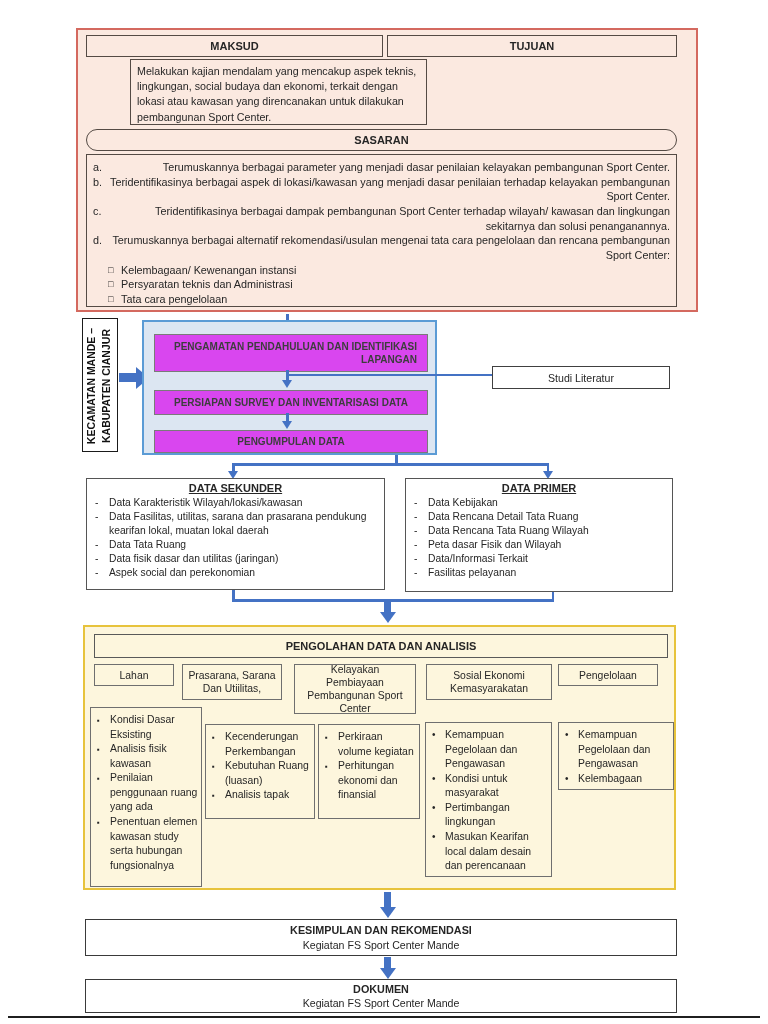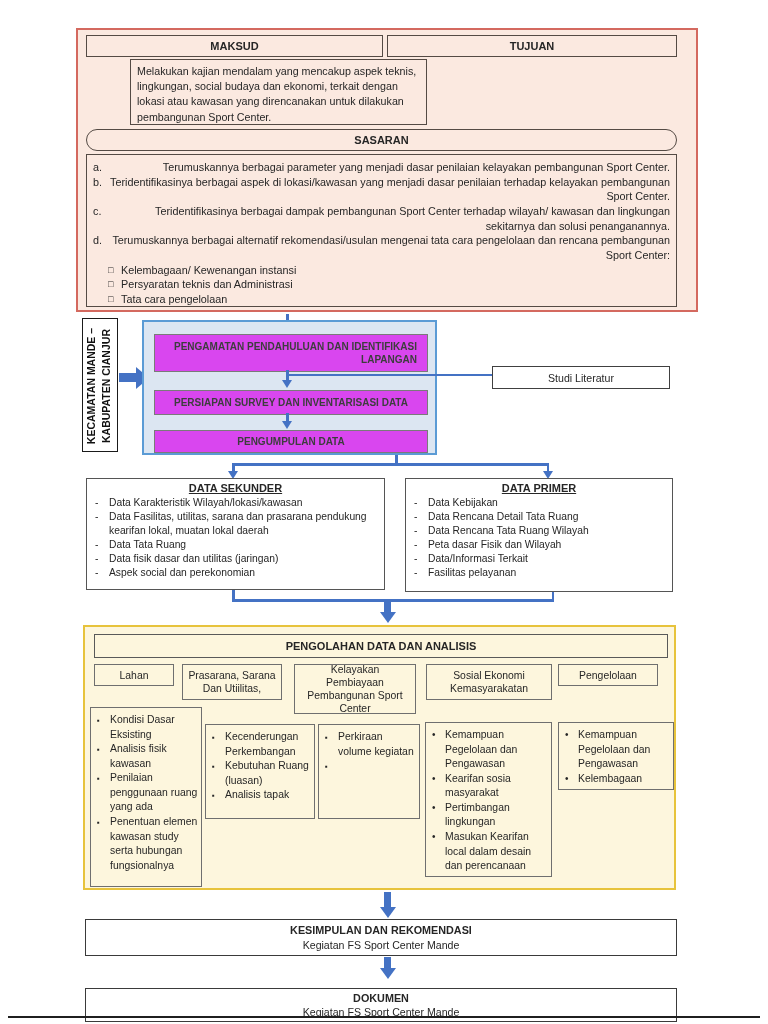--- a/index.html
+++ b/index.html
@@ -263,31 +263,32 @@
         </div>
     </div>
 
     <div class="abs cream-box detail-pad" style="left:233px;top:97px;width:102px;height:95px;">
       <div class="bl-item">
           <span class="b">▪</span>
           <span class="t">Perkiraan volume kegiatan</span>
         </div>
       <div class="bl-item">
           <span class="b">▪</span>
+          <span class="t">Perhitungan ekonomi dan finansial</span>
         </div>
     </div>
 
     <div class="abs cream-box detail-pad" style="left:340px;top:95px;width:127px;height:155px;">
       <div class="bl-item">
           <span class="b" style="font-size:10px;padding-top:0;">•</span>
           <span class="t">Kemampuan Pegelolaan dan Pengawasan</span>
         </div>
       <div class="bl-item">
           <span class="b" style="font-size:10px;padding-top:0;">•</span>
-          <span class="t">Kearifan sosia masyarakat</span>
+          <span class="t">Kondisi untuk masyarakat</span>
         </div>
       <div class="bl-item">
           <span class="b" style="font-size:10px;padding-top:0;">•</span>
           <span class="t">Pertimbangan lingkungan</span>
         </div>
       <div class="bl-item">
           <span class="b" style="font-size:10px;padding-top:0;">•</span>
           <span class="t">Masukan Kearifan local dalam desain dan perencanaan</span>
         </div>
     </div>
@@ -308,20 +309,20 @@
   <div class="head-down-big" style="left:379.5px;top:907px;"></div>
 
   <div class="abs final-box center" style="left:85px;top:919px;width:592px;height:37px;">
     <div class="final-title">KESIMPULAN DAN REKOMENDASI</div>
     <div class="final-sub">Kegiatan FS Sport Center Mande</div>
   </div>
 
   <div class="line" style="left:384px;top:957px;width:7px;height:12px;"></div>
   <div class="head-down-big" style="left:379.5px;top:968px;"></div>
 
-  <div class="abs final-box center" style="left:85px;top:979px;width:592px;height:34px;margin-top:9px;">
+  <div class="abs final-box center" style="left:85px;top:979px;width:592px;height:34px;">
     <div class="final-title">DOKUMEN</div>
     <div class="final-sub">Kegiatan FS Sport Center Mande</div>
   </div>
 
   <div class="bottom-rule" style="left:8px;top:1016px;width:752px;height:2px;"></div>
 
 </div>
 
 </body></html>

